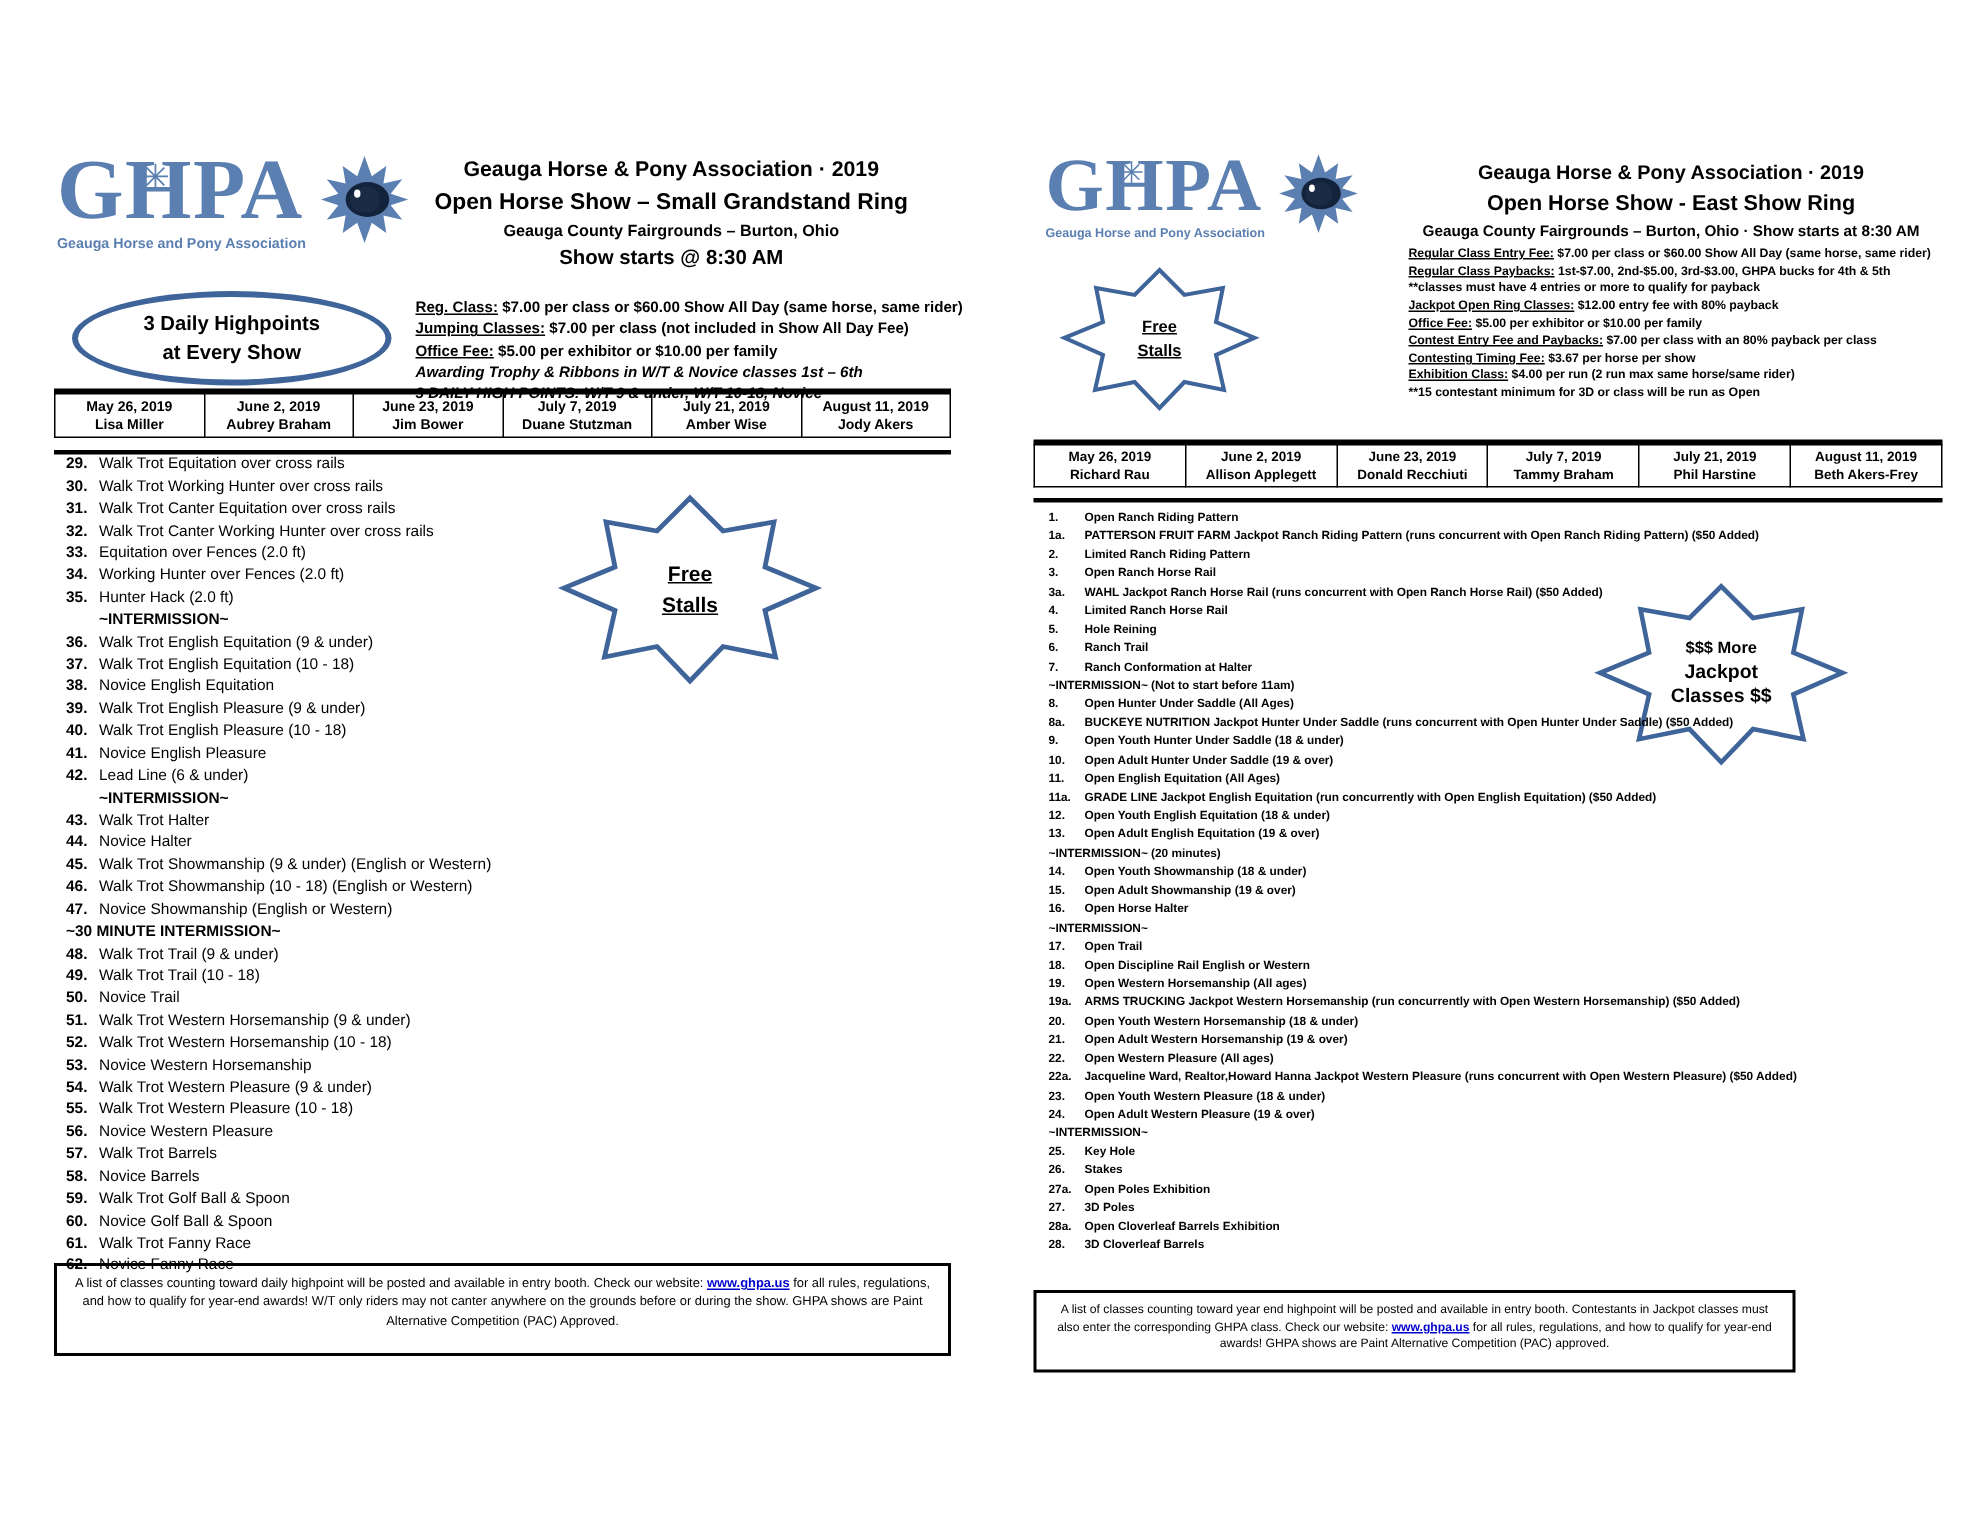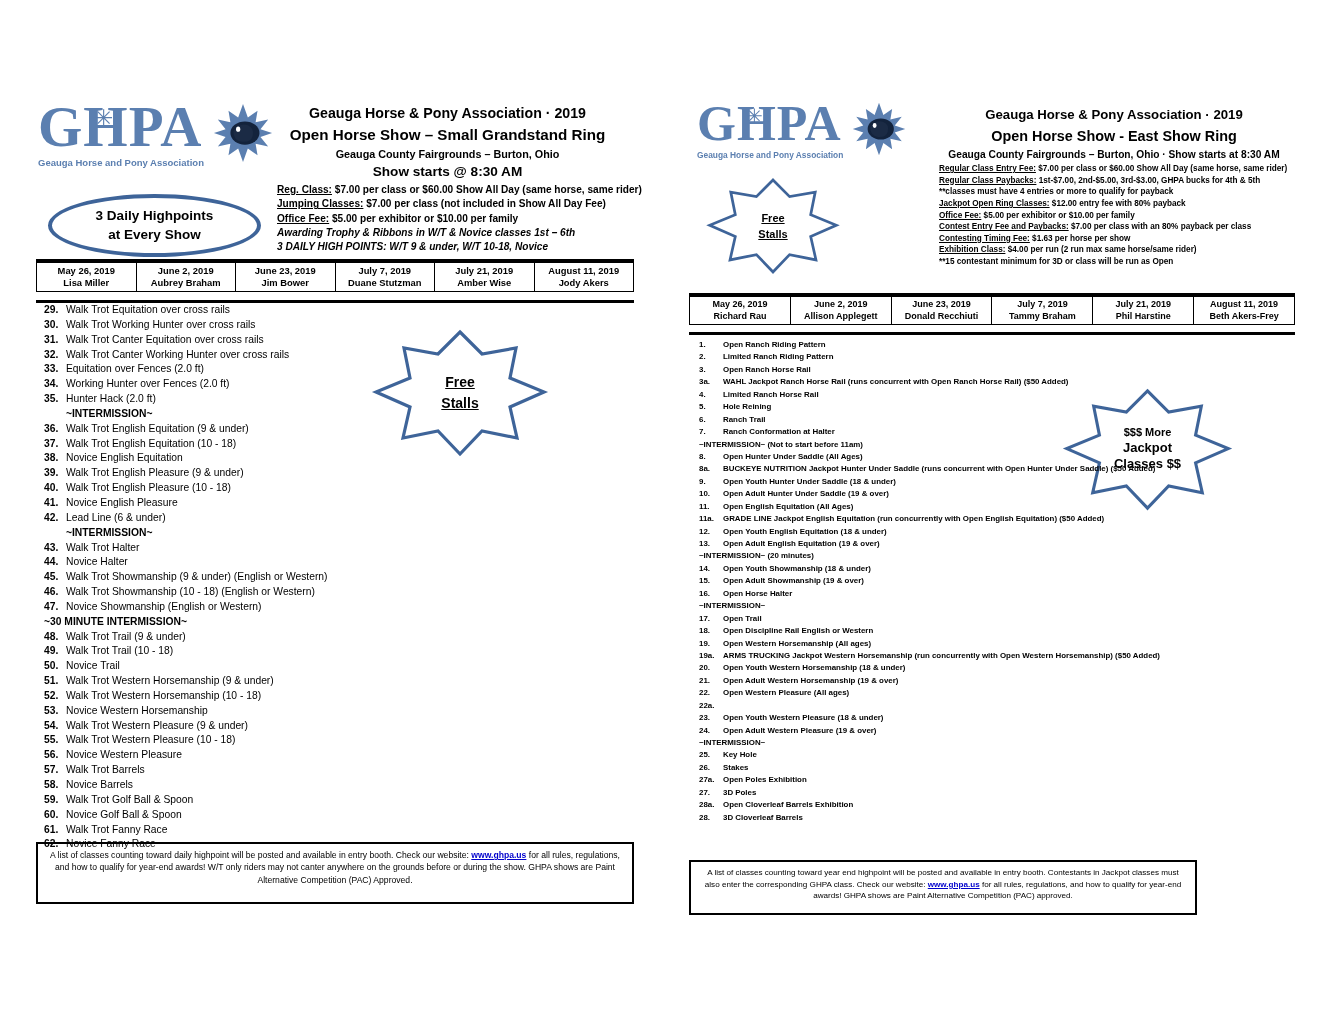--- a/index.html
+++ b/index.html
@@ -71,21 +71,21 @@
     font-weight: bold;
     line-height: 1.35;
   }
 
   
   .hdr { position: absolute; }
   .hdr .l1 { font-weight: bold; text-align: center; }
   .hdr .l2 { font-weight: bold; text-align: center; }
   .hdr .l3 { font-weight: bold; text-align: center; }
   .hdr .l4 { font-weight: bold; text-align: center; }
-  .fees { margin-top: 4px; }
+  .fees { margin-top: 20px; }
   .fee-line { white-space: nowrap; line-height: 1.42; }
   .fee-line .u { text-decoration: underline; font-weight: bold; }
   .fee-line b { font-weight: bold; }
   .fee-ital { font-style: italic; font-weight: bold; white-space: nowrap; line-height: 1.42; }
 
   
   .jtable {
     position: absolute;
     border-collapse: collapse;
     table-layout: fixed;
@@ -444,21 +444,21 @@
         <div class="fee-line">
           <span class="u">Jackpot Open Ring Classes:</span><b> $12.00 entry fee with 80% payback</b>
         </div>
         <div class="fee-line">
           <span class="u">Office Fee:</span><b> $5.00 per exhibitor or $10.00 per family</b>
         </div>
         <div class="fee-line">
           <span class="u">Contest Entry Fee and Paybacks:</span><b> $7.00 per class with an 80% payback per class</b>
         </div>
         <div class="fee-line">
-          <span class="u">Contesting Timing Fee:</span><b> $1.63 per horse per show</b>
+          <span class="u">Contesting Timing Fee:</span><b> $3.67 per horse per show</b>
         </div>
         <div class="fee-line">
           <span class="u">Exhibition Class:</span><b> $4.00 per run (2 run max same horse/same rider)</b>
         </div>
         <div class="fee-line">
           <b>**15 contestant minimum for 3D or class will be run as Open</b>
         </div>
       </div>
     </div>
 
@@ -503,20 +503,24 @@
       <div class="star-text-plain" style="font-size:13px;">Jackpot</div>
       <div class="star-text-plain" style="font-size:13px;">Classes $$</div>
     </div>
 
     <div class="classlist" id="right-classes" style="left:14px; top:244px; width:560px; font-size:7.9px;">
         <div class="cl-row" style="height: 12.45px; line-height: 12.45px;">
           <span class="cl-num" style="width: 24px;">1.</span>
           <span class="cl-txt" style="font-weight: bold;">Open Ranch Riding Pattern</span>
         </div>
         <div class="cl-row" style="height: 12.45px; line-height: 12.45px;">
+          <span class="cl-num" style="width: 24px;">1a.</span>
+          <span class="cl-txt" style="font-weight: bold;">PATTERSON FRUIT FARM Jackpot Ranch Riding Pattern (runs concurrent with Open Ranch Riding Pattern) ($50 Added)</span>
+        </div>
+        <div class="cl-row" style="height: 12.45px; line-height: 12.45px;">
           <span class="cl-num" style="width: 24px;">2.</span>
           <span class="cl-txt" style="font-weight: bold;">Limited Ranch Riding Pattern</span>
         </div>
         <div class="cl-row" style="height: 12.45px; line-height: 12.45px;">
           <span class="cl-num" style="width: 24px;">3.</span>
           <span class="cl-txt" style="font-weight: bold;">Open Ranch Horse Rail</span>
         </div>
         <div class="cl-row" style="height: 12.45px; line-height: 12.45px;">
           <span class="cl-num" style="width: 24px;">3a.</span>
           <span class="cl-txt" style="font-weight: bold;">WAHL Jackpot Ranch Horse Rail (runs concurrent with Open Ranch Horse Rail) ($50 Added)</span>
@@ -607,20 +611,21 @@
         <div class="cl-row" style="height: 12.45px; line-height: 12.45px;">
           <span class="cl-num" style="width: 24px;">21.</span>
           <span class="cl-txt" style="font-weight: bold;">Open Adult Western Horsemanship (19 &amp; over)</span>
         </div>
         <div class="cl-row" style="height: 12.45px; line-height: 12.45px;">
           <span class="cl-num" style="width: 24px;">22.</span>
           <span class="cl-txt" style="font-weight: bold;">Open Western Pleasure (All ages)</span>
         </div>
         <div class="cl-row" style="height: 12.45px; line-height: 12.45px;">
           <span class="cl-num" style="width: 24px;">22a.</span>
+          <span class="cl-txt" style="font-weight: bold;">Jacqueline Ward, Realtor,Howard Hanna Jackpot Western Pleasure (runs concurrent with Open Western Pleasure) ($50 Added)</span>
         </div>
         <div class="cl-row" style="height: 12.45px; line-height: 12.45px;">
           <span class="cl-num" style="width: 24px;">23.</span>
           <span class="cl-txt" style="font-weight: bold;">Open Youth Western Pleasure (18 &amp; under)</span>
         </div>
         <div class="cl-row" style="height: 12.45px; line-height: 12.45px;">
           <span class="cl-num" style="width: 24px;">24.</span>
           <span class="cl-txt" style="font-weight: bold;">Open Adult Western Pleasure (19 &amp; over)</span>
         </div>
         <div class="cl-head" style="padding-left: 0px; height: 12.45px; line-height: 12.45px;">~INTERMISSION~</div>

